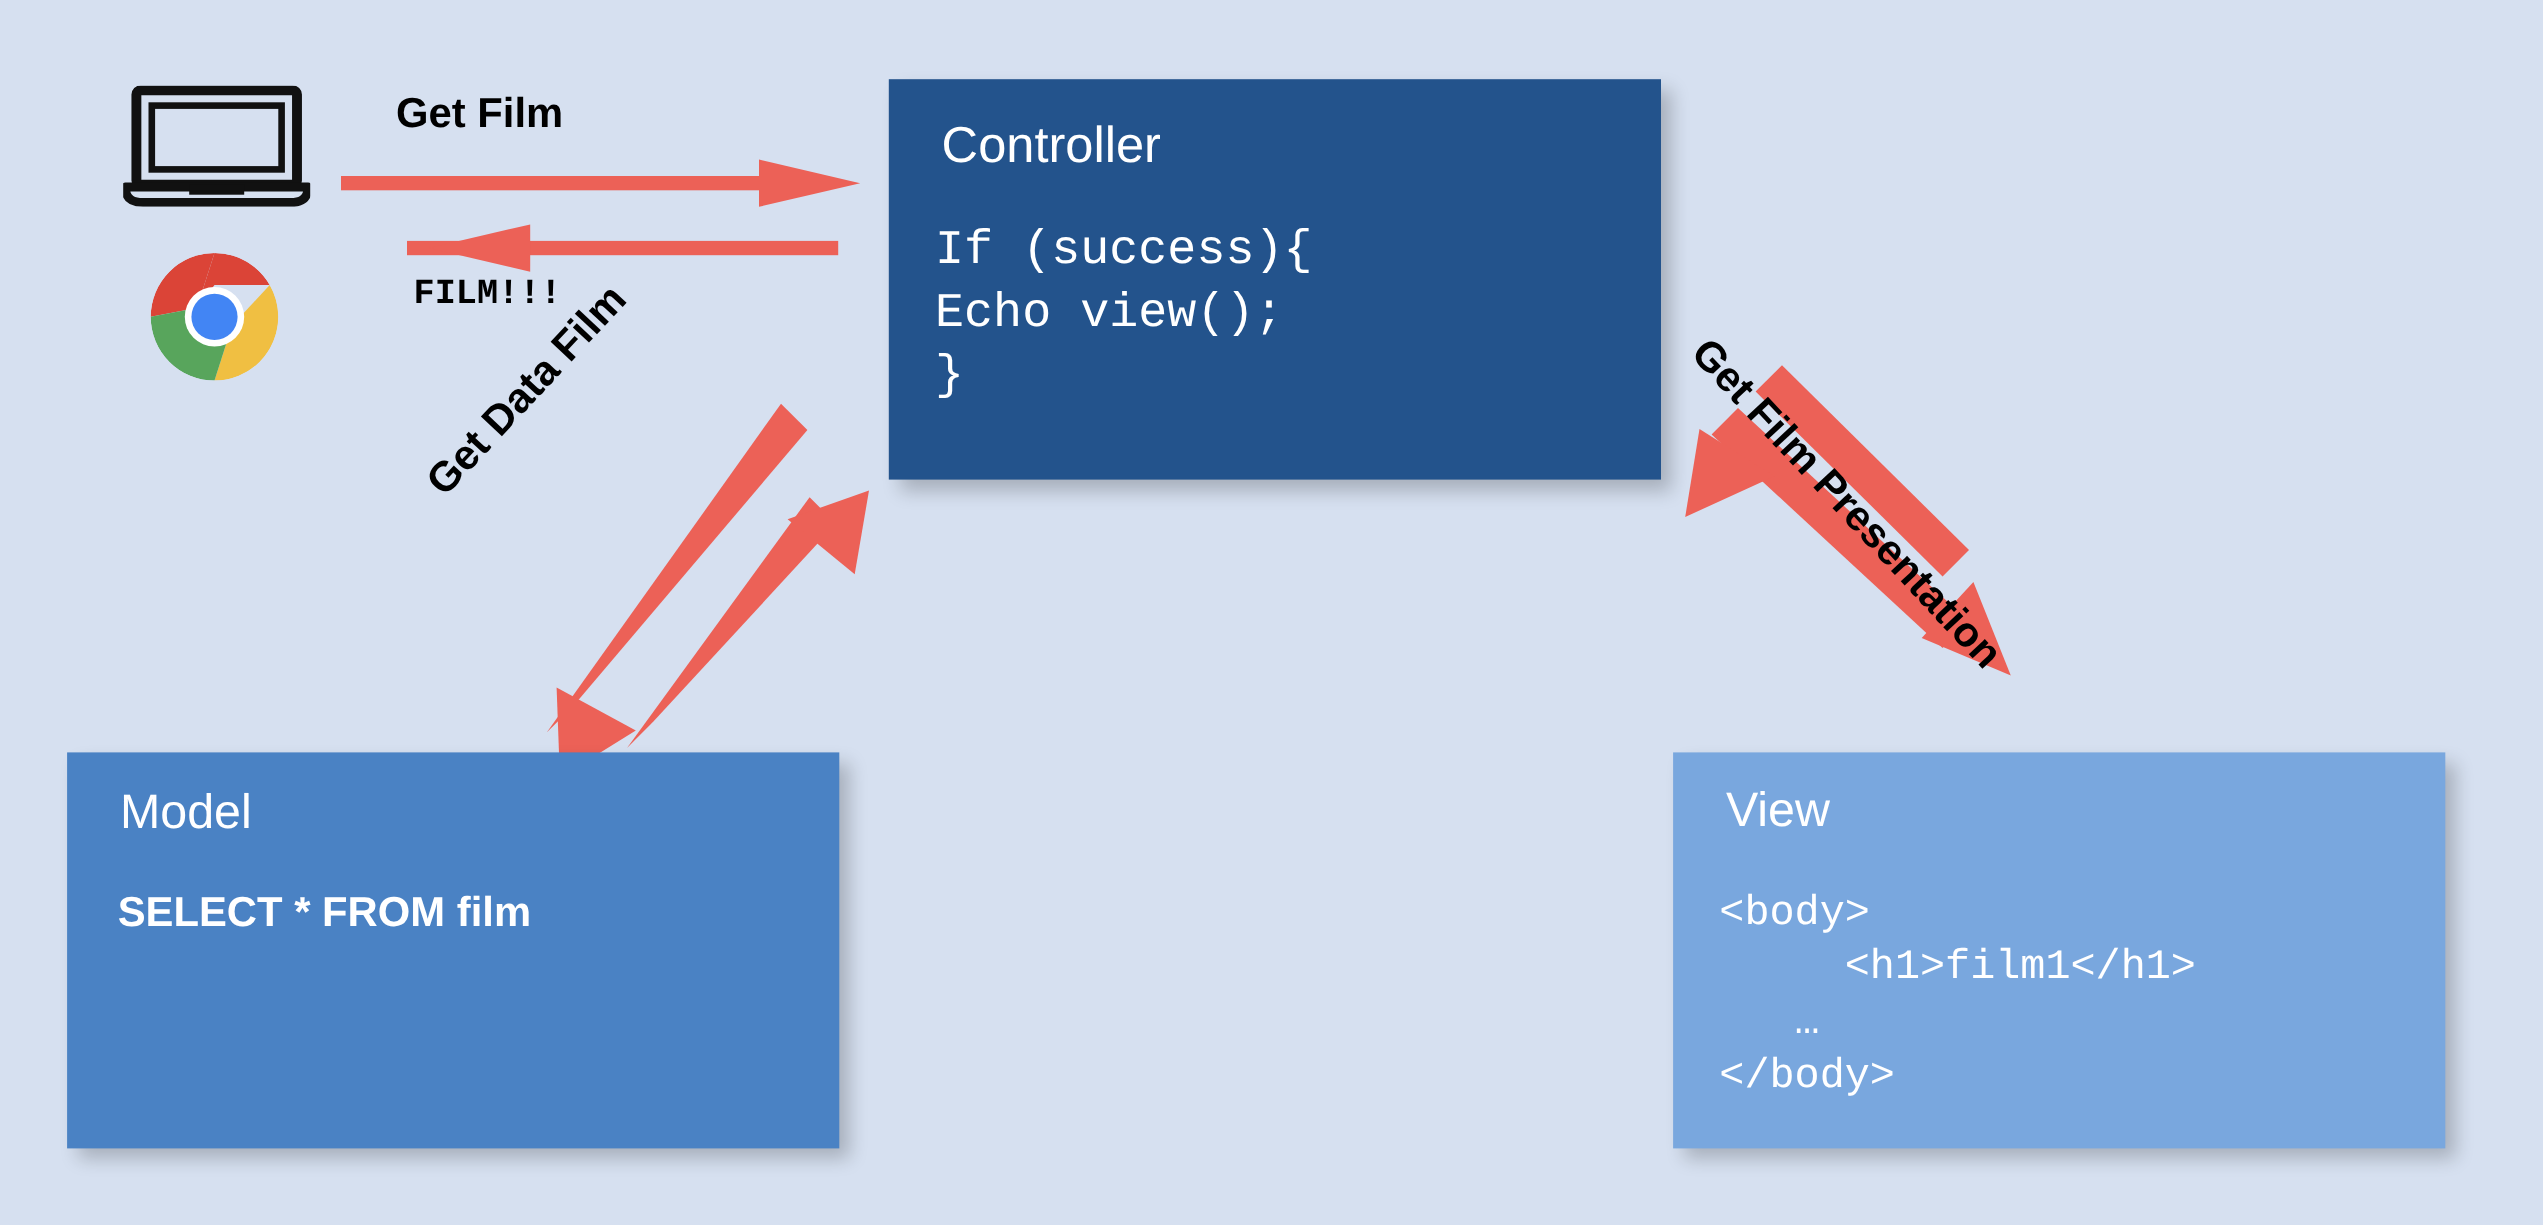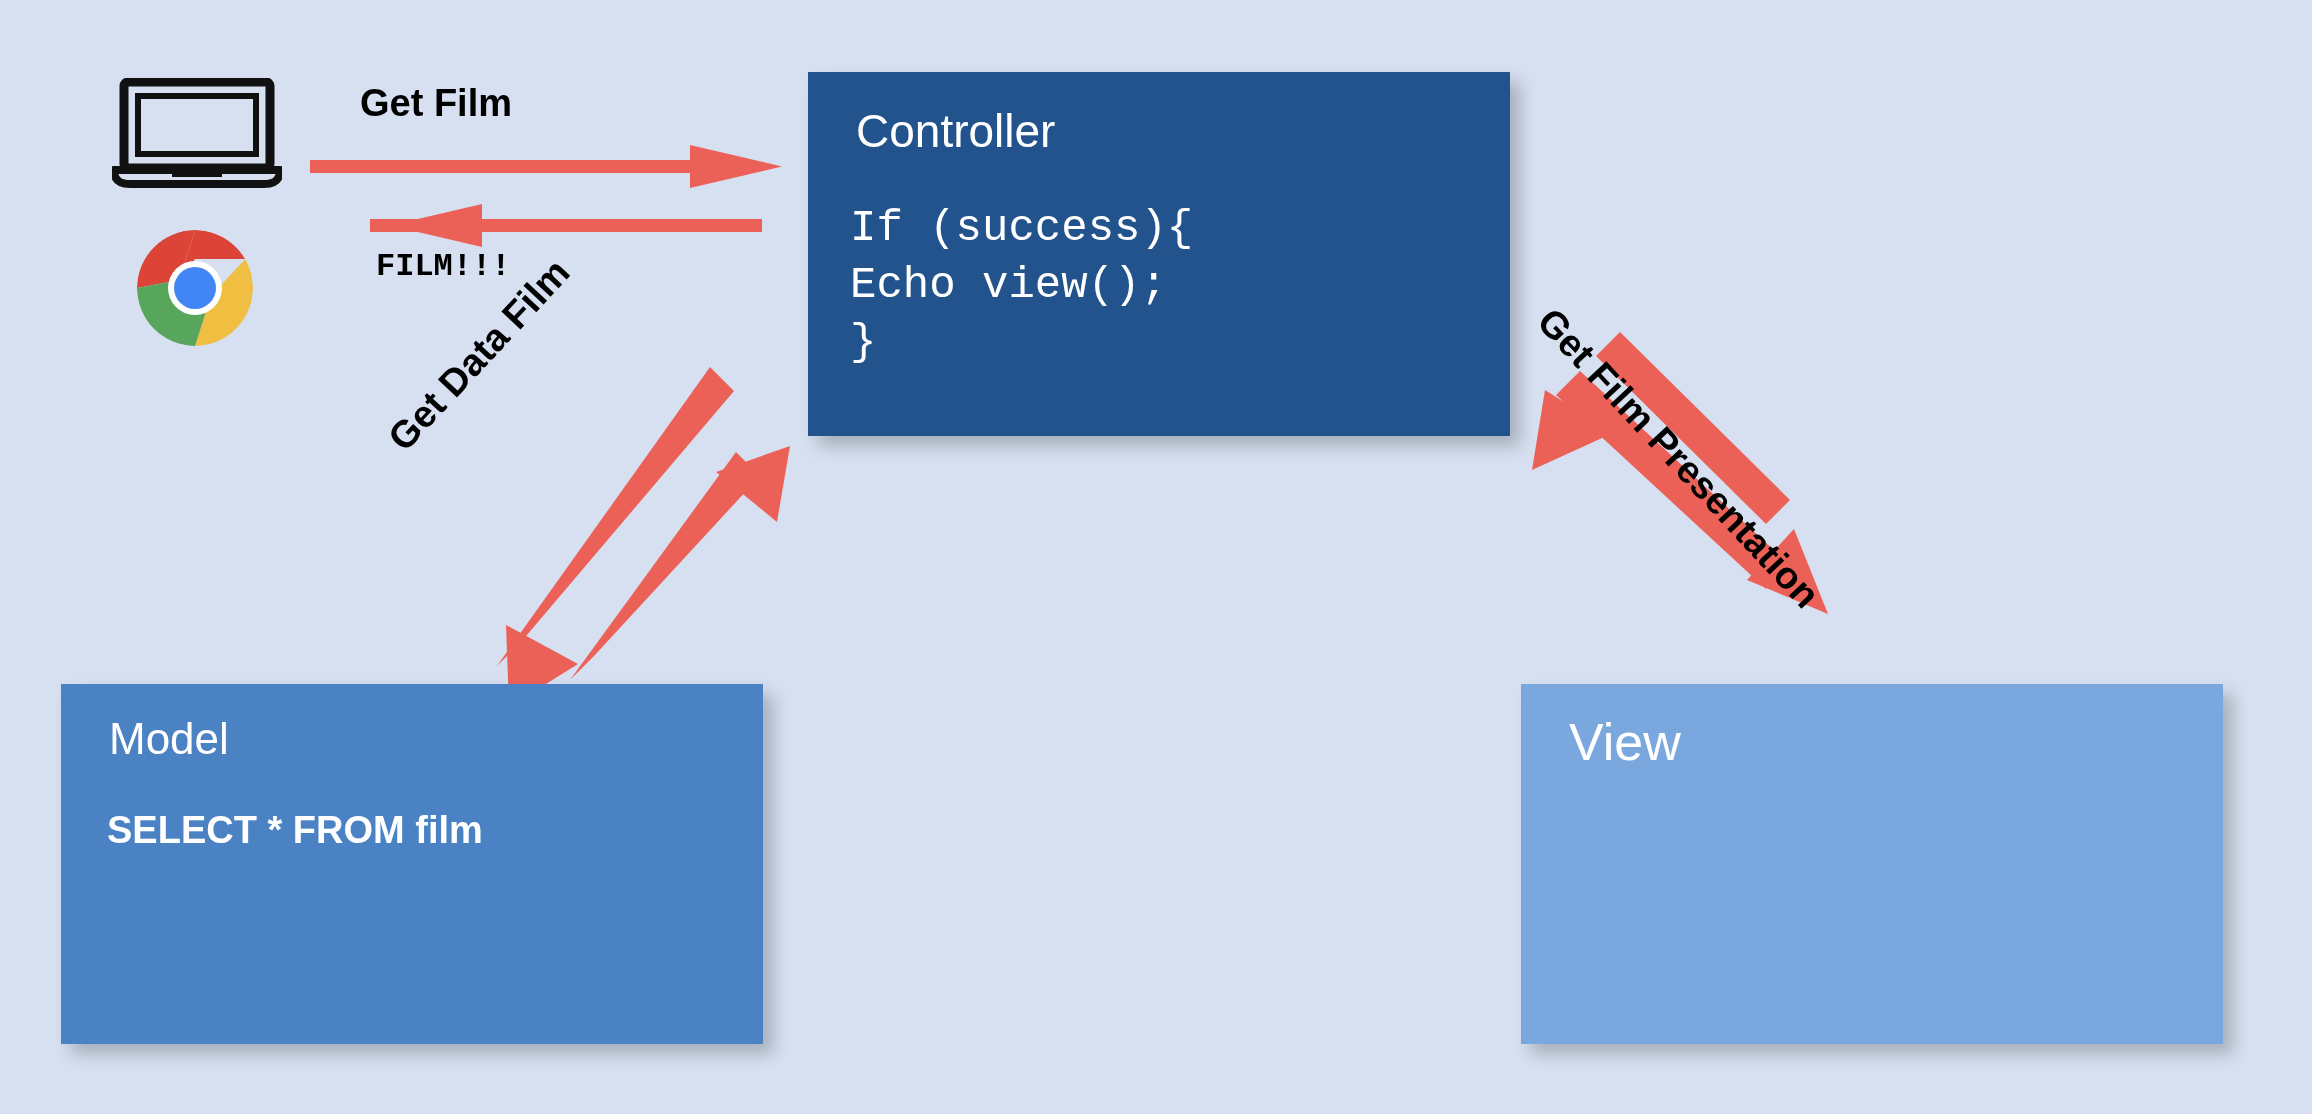--- a/index.html
+++ b/index.html
@@ -52,21 +52,21 @@
     left: 61px; top: 684px; width: 702px; height: 360px;
     background: #4a82c4;
   }
   #model-box .box-title { position:absolute; left: 48px; top: 30px; font-size: 44px; }
   #model-box .box-plain { position:absolute; left: 46px; top: 125px; font-size: 38px; font-weight: 600; }
 
   #view-box {
     left: 1521px; top: 684px; width: 702px; height: 360px;
     background: #79a7de;
   }
-  #view-box .box-title { position:absolute; left: 48px; top: 28px; font-size: 52px; text-align: center; }
+  #view-box .box-title { position:absolute; left: 48px; top: 28px; font-size: 44px; text-align: center; }
   #view-box .box-code  { position:absolute; left: 42px; top: 122px; font-size: 38px; }
 
   
   #laptop-icon { position: absolute; left: 112px; top: 78px; width: 170px; height: 110px; }
   #chrome-icon { position: absolute; left: 135px; top: 228px; width: 120px; height: 120px; }
 
   
   #arrow-layer {
     position: absolute; left: 0; top: 0;
     width: 2312px; height: 1114px;
@@ -177,15 +177,19 @@
 }</div>
   </div>
 
   <div class="box" id="model-box">
     <div class="box-title">Model</div>
     <div class="box-plain">SELECT * FROM film</div>
   </div>
 
   <div class="box" id="view-box">
     <div class="box-title">View</div>
+    <div class="box-code">&lt;body&gt;
+     &lt;h1&gt;film1&lt;/h1&gt;
+   …
+&lt;/body&gt;</div>
   </div>
 
 </div>
 
 </body></html>

